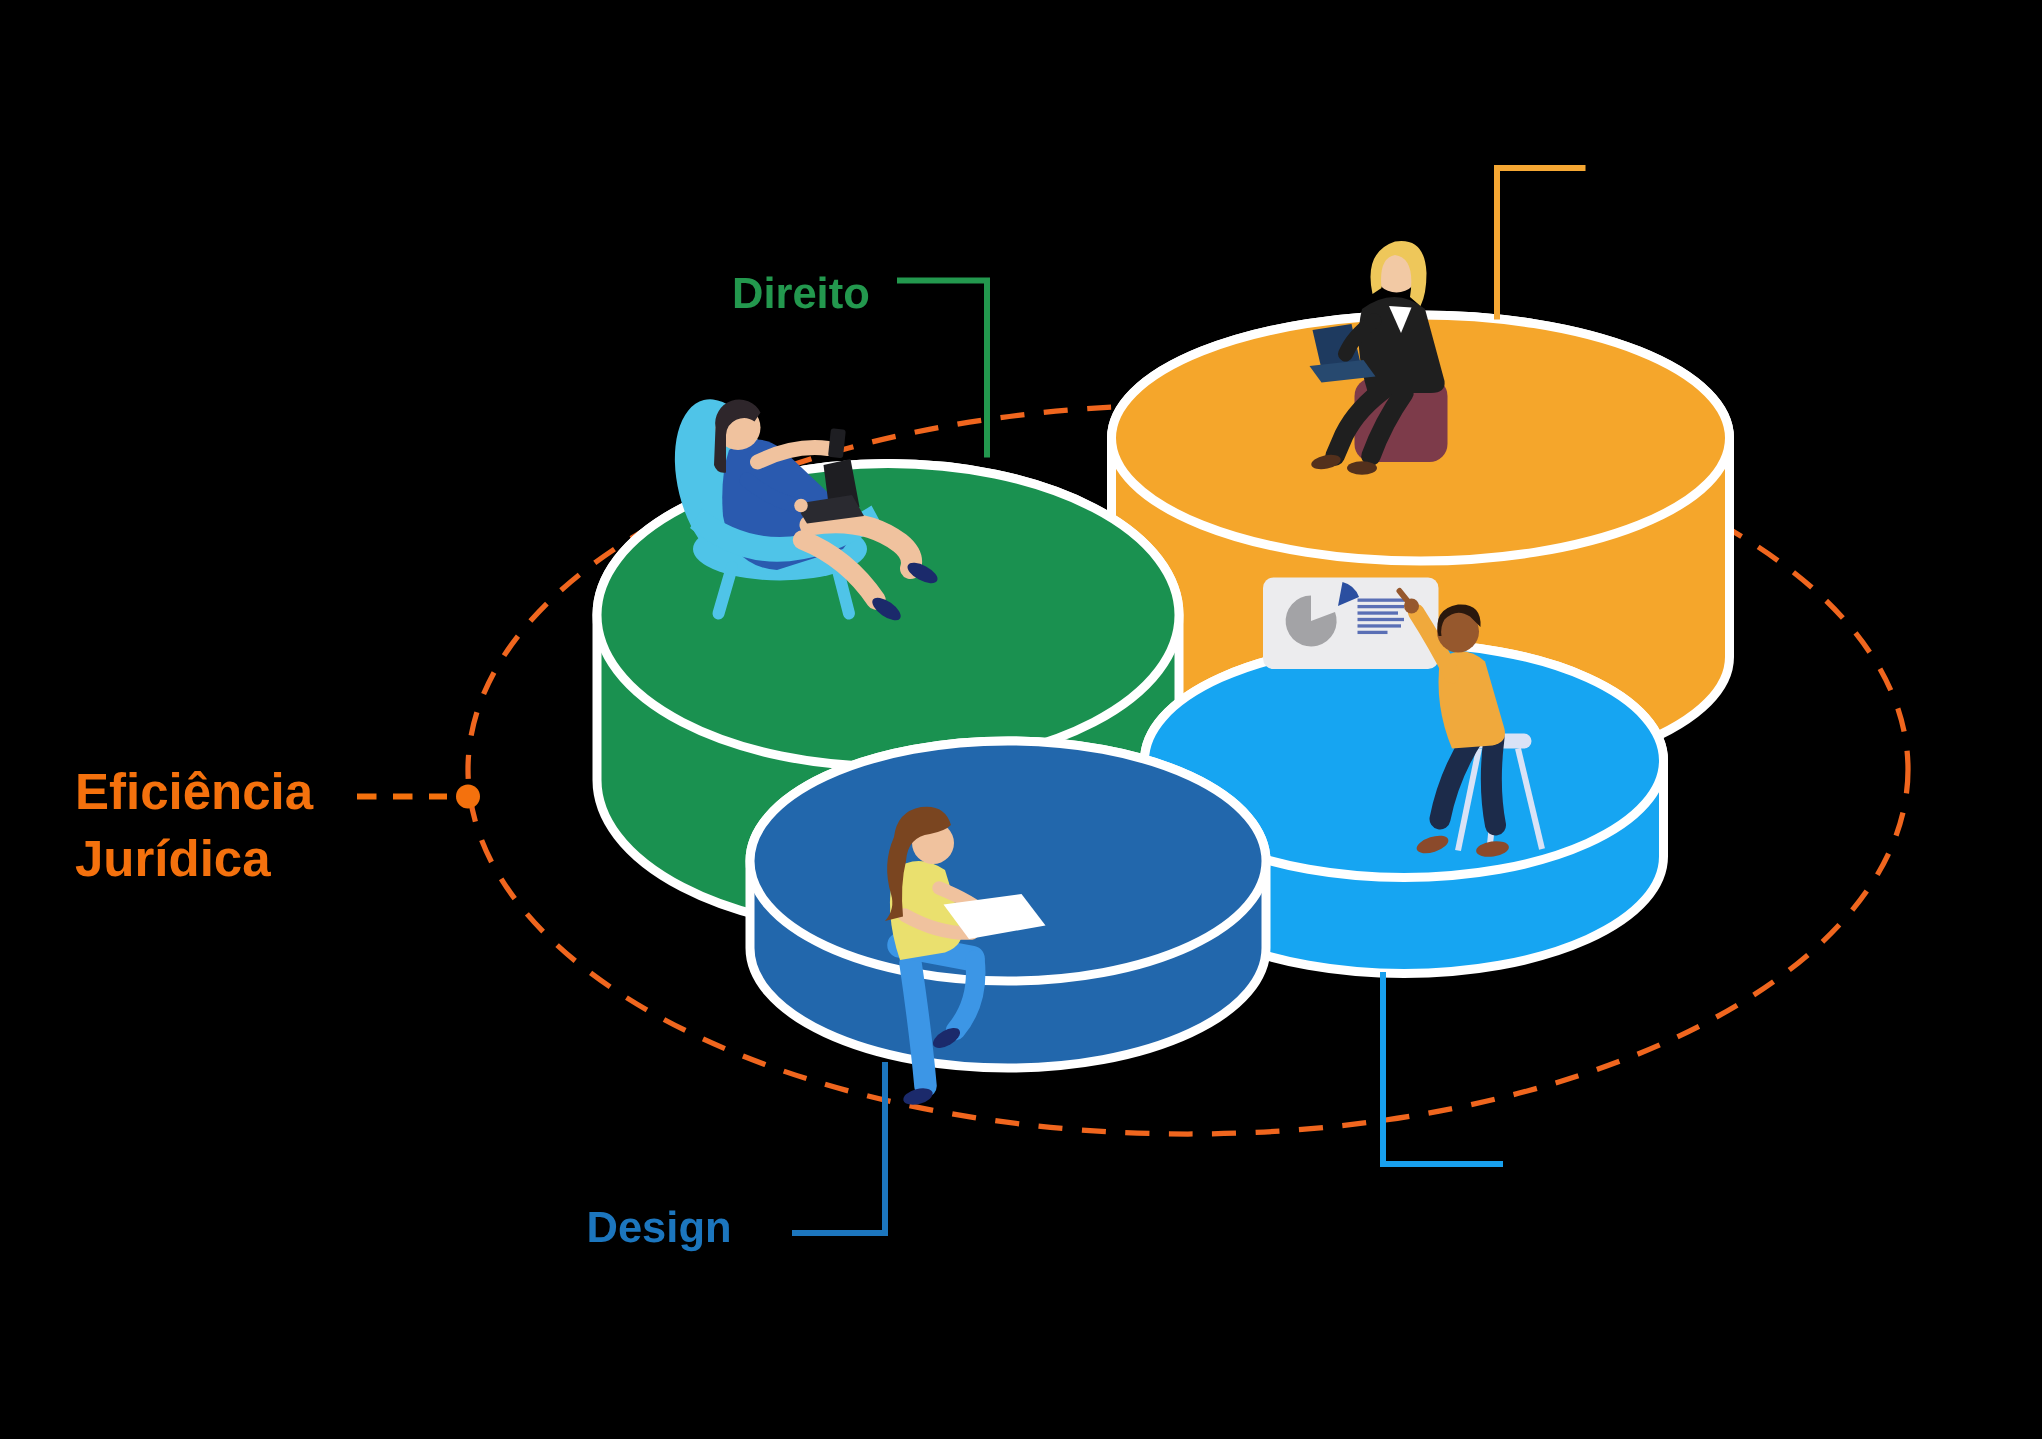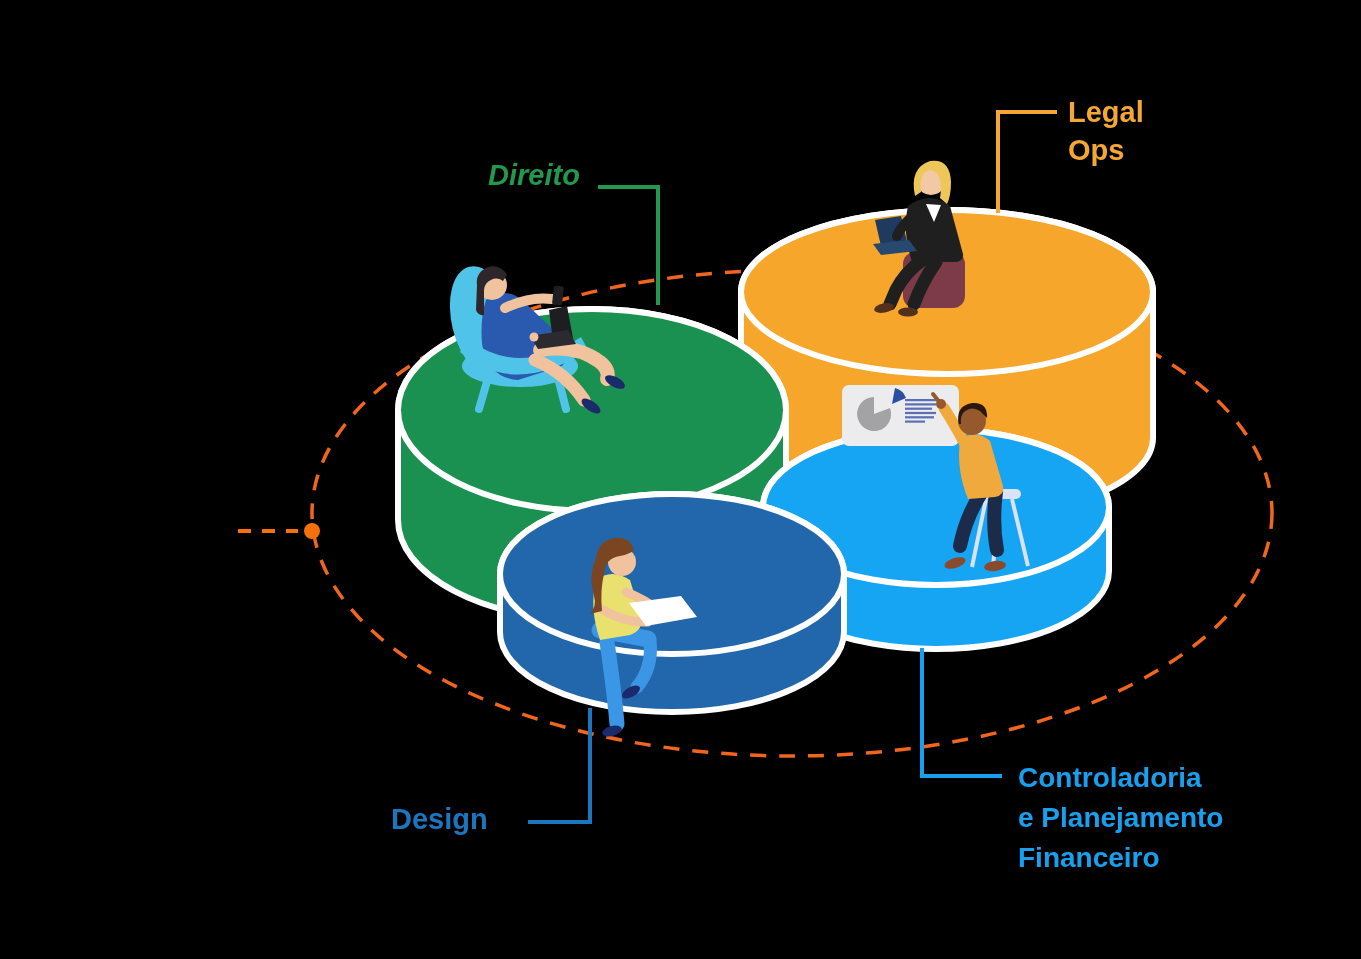--- a/index.html
+++ b/index.html
@@ -11,21 +11,21 @@
     background: #000;
     font-family: "Liberation Sans", sans-serif;
   }
   .stage svg { position:absolute; left:0; top:0; }
   .label {
     position: absolute;
     font-weight: 700;
     white-space: pre-line;
     letter-spacing: 0;
   }
-  .label-direito       { left:488px; top:157px; font-size:29px; line-height:1.25;font-style:italic; }
+  .label-direito       { left:488px; top:178px; font-size:29px; line-height:1.25; }
   .label-legal-ops     { left:1068px; top:94px; font-size:29px; line-height:1.3; }
   .label-design        { left:391px; top:801px; font-size:29px; line-height:1.25; }
   .label-controladoria { left:1018px; top:758px; font-size:28px; line-height:1.42; }
   .label-eficiencia    { left:50px;  top:506px; font-size:34px; line-height:1.32; }
 </style>
 </head>
 <body>
 
 <div class="stage" style="background-color: rgb(0, 0, 0);">
 
@@ -132,22 +132,19 @@
   <path d="M 598,187 L 658,187 L 658,305" fill="none" stroke-width="4" stroke="#23984E"></path>
   <path d="M 1057,112 L 998,112 L 998,213" fill="none" stroke-width="4" stroke="#F5A733"></path>
   <path d="M 528,822 L 590,822 L 590,708" fill="none" stroke-width="4" stroke="#1C76BE"></path>
   <path d="M 922,648 L 922,776 L 1002,776" fill="none" stroke-width="4" stroke="#18A0EE"></path>
   <path d="M 238,531 L 298,531" fill="none" stroke-width="4" stroke-dasharray="13 11" stroke="#F4710D"></path>
   <circle cx="312" cy="531" r="8" fill="#F4710D"></circle>
 </svg>
 
   <div class="label label-direito" style="color: rgb(35, 152, 78);">Direito</div>
 
-  <div class="label label-legal-ops" style="color: rgb(245, 167, 51);">Legal
-Ops</div>
 
   <div class="label label-design" style="color: rgb(28, 118, 190);">Design</div>
 
-  <div class="label label-controladoria" style="color: rgb(24, 160, 238);">Controladoria
-e Planejamento
-Financeiro</div>
 
+  <div class="label label-eficiencia" style="color: rgb(244, 113, 13);">Eficiência
+Jurídica</div>
 </div>
 
 </body></html>

